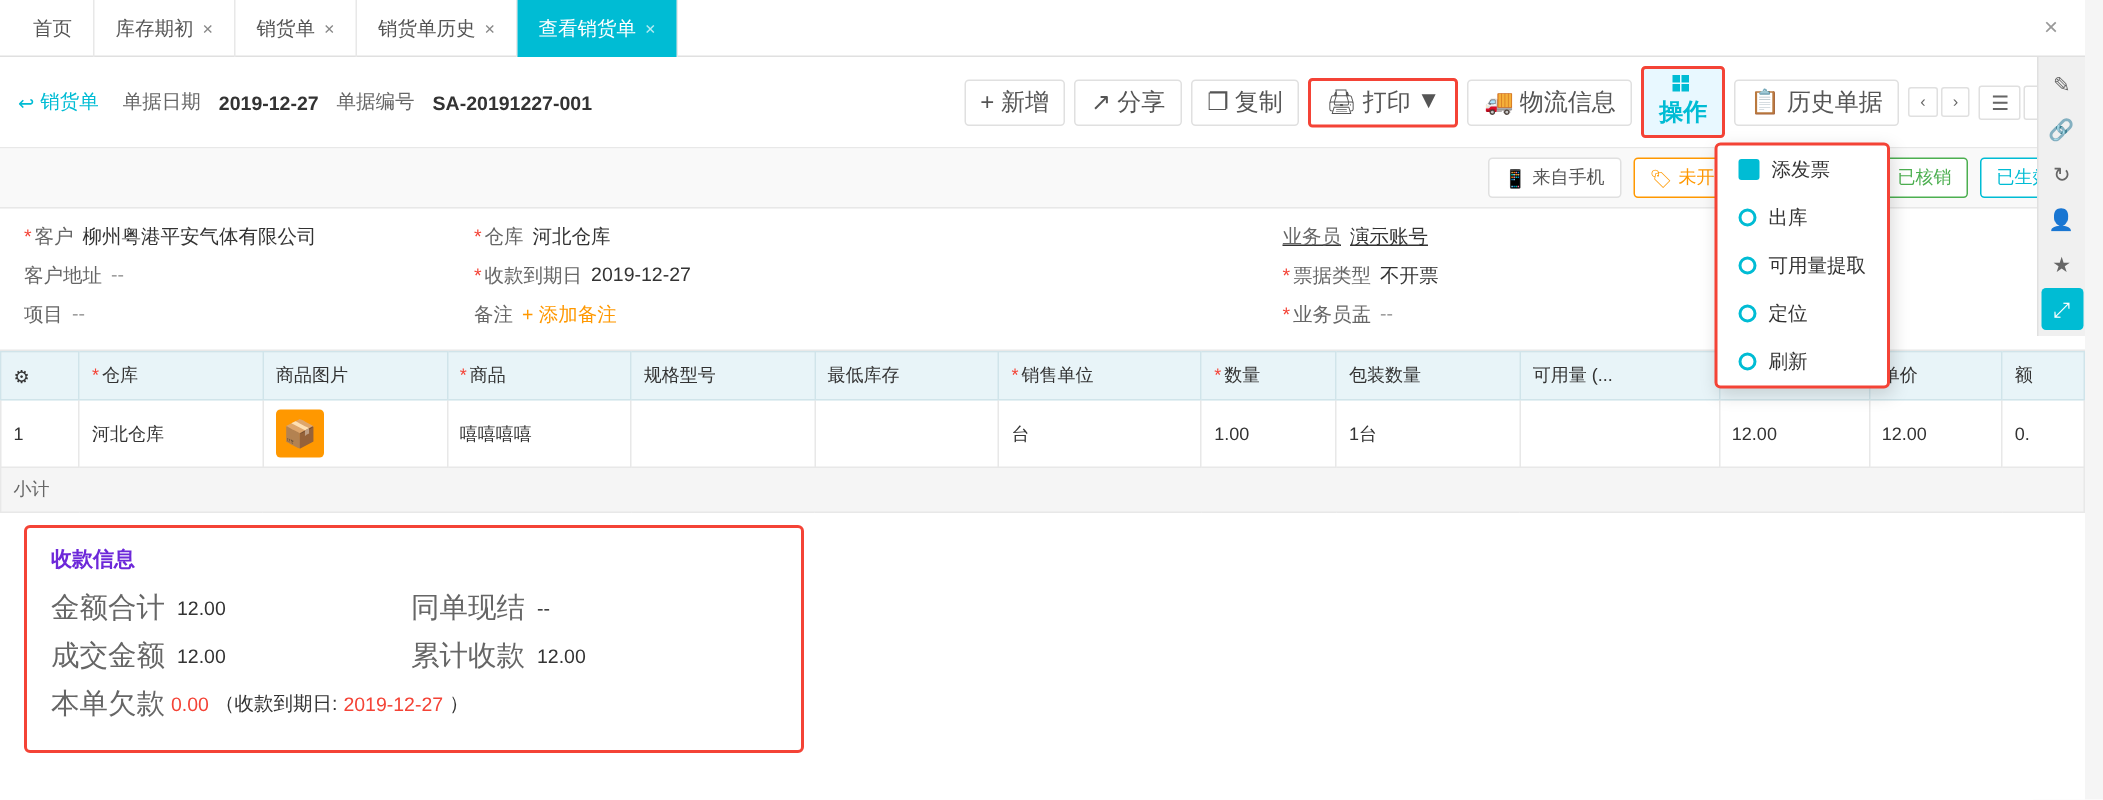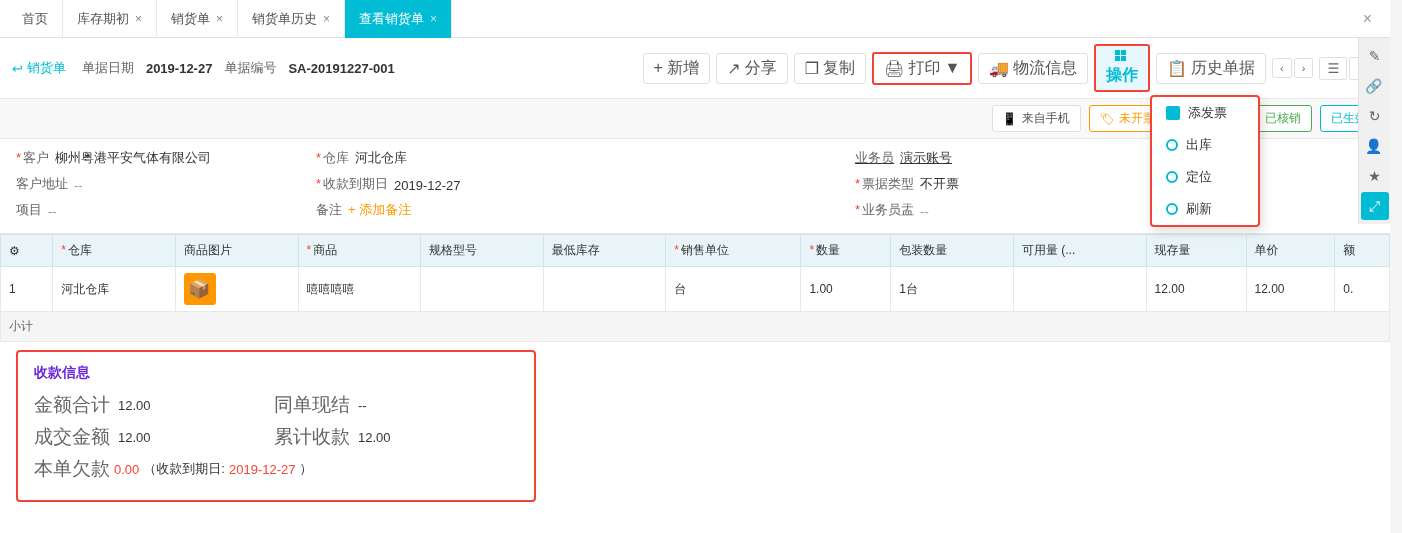--- a/index.html
+++ b/index.html
@@ -81,21 +81,21 @@
     }
 
     
     .form-section {
       padding: 10px 16px 6px; border-bottom: 1px solid #e8e8e8;
     }
     .form-row {
       display: flex; align-items: center; margin-bottom: 8px; gap: 20px;
     }
     .form-field {
-      display: flex; align-items: flex-end; gap: 6px; min-width: 280px;
+      display: flex; align-items: flex-start; gap: 6px; min-width: 280px;
     }
     .field-label {
       color: #666; font-size: 13px; white-space: nowrap;
     }
     .field-label.required::before {
       content: '*'; color: #f44336; margin-right: 2px;
     }
     .field-value {
       color: #333; font-size: 13px;
     }
@@ -436,20 +436,24 @@
     <div class="dropdown-item">
       <span class="dropdown-icon-square"></span>
       <span>添发票</span>
     </div>
     <div class="dropdown-item">
       <span class="dropdown-icon-circle"></span>
       <span>出库</span>
     </div>
     <div class="dropdown-item">
       <span class="dropdown-icon-circle"></span>
+      <span>可用量提取</span>
+    </div>
+    <div class="dropdown-item">
+      <span class="dropdown-icon-circle"></span>
       <span>定位</span>
     </div>
     <div class="dropdown-item">
       <span class="dropdown-icon-circle"></span>
       <span>刷新</span>
     </div>
   </div>
 
   <div class="right-sidebar">
     <div class="sidebar-icon">✎</div>

